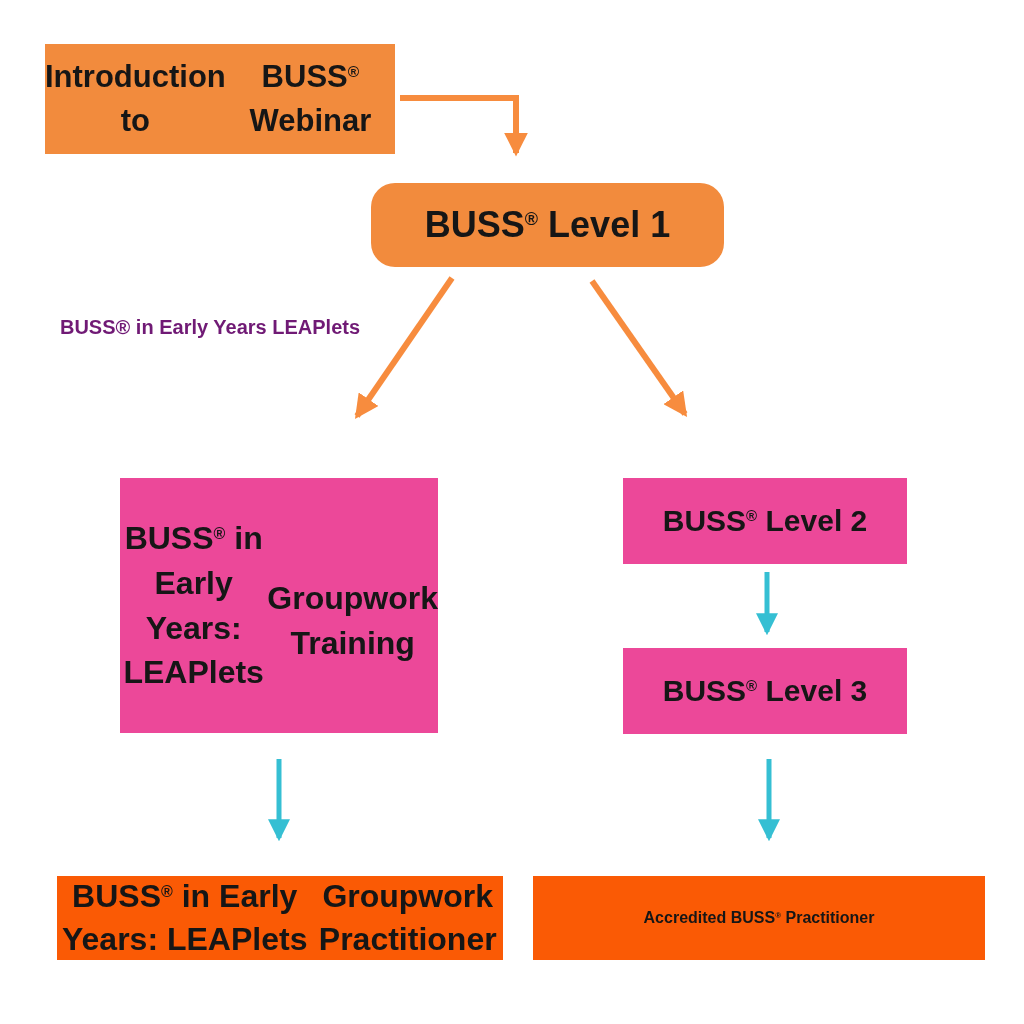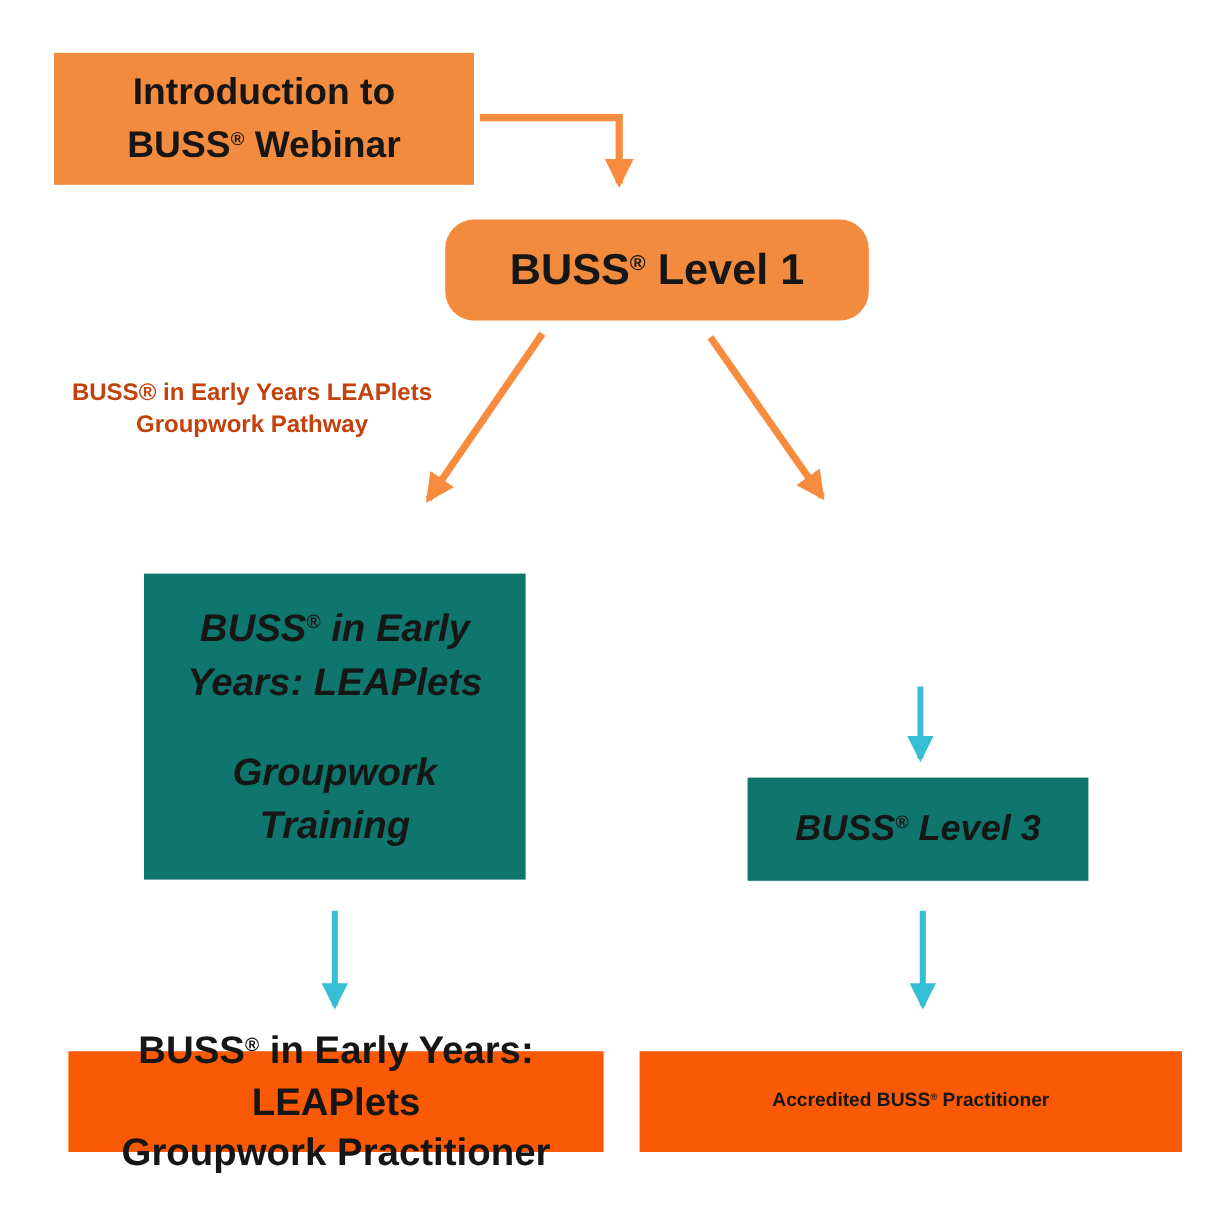--- a/index.html
+++ b/index.html
@@ -9,46 +9,46 @@
     height: 1024px;
     background: #ffffff;
     font-family: "Liberation Sans", "DejaVu Sans", sans-serif;
     font-weight: 700;
     color: #161616;
     overflow: hidden;
   }
   .node {
     position: absolute;
     display: flex;
-    flex-direction: column;
+    flex-direction: row;
     align-items: center;
     justify-content: center;
     text-align: center;
   }
   .orange { background: #f28b3d; }
   .orange-bright { background: #fa5a05; }
-  .teal { background: #0f766e; font-style: italic; }
+  .teal { background: #ec4899; }
 
   .node .reg { font-size: 0.5em; vertical-align: 0.65em; }
 
   .node-intro { left: 45px; top: 44px; width: 350px; height: 110px; font-size: 31px; line-height: 1.42; }
   .node-level1 { left: 371px; top: 183px; width: 353px; height: 84px; font-size: 36px; border-radius: 24px; }
   .node-training { left: 120px; top: 478px; width: 318px; height: 255px; font-size: 32px; line-height: 1.4; }
   .node-training .para2 { margin-top: 30px; }
   .node-level2 { left: 623px; top: 478px; width: 284px; height: 86px; font-size: 30px; }
   .node-level3 { left: 623px; top: 648px; width: 284px; height: 86px; font-size: 30px; align-items: center; }
   .node-gw-practitioner { left: 57px; top: 876px; width: 446px; height: 84px; font-size: 32px; line-height: 1.33; }
   .node-acc-practitioner { left: 533px; top: 876px; width: 452px; height: 84px; font-size: 16px; line-height: 1.33; }
 
   .pathway {
     position: absolute;
     top: 314px;
     width: 340px;
     text-align: center;
-    color: #c2410c;
+    color: #701a75;
     font-size: 20px;
     line-height: 1.35;
   }
   .pathway-left { left: 40px; }
   .pathway-right { left: 680px; }
 
   .arrows { position: absolute; left: 0; top: 0; pointer-events: none; }
 </style>
 </head>
 <body>
@@ -59,35 +59,37 @@
     <div>Introduction to</div>
     <div>BUSS<span class="reg">®</span> Webinar</div>
   </div>
 
   <div class="node orange node-level1">
     <div>BUSS<span class="reg">®</span> Level 1</div>
   </div>
 
   <div class="pathway pathway-left">
     <div>BUSS<span class="reg">®</span> in Early Years LEAPlets</div>
-    <div>Groupwork Pathway</div>
   </div>
 
 
   <div class="node teal node-training">
     <div class="para1">
       <div>BUSS<span class="reg">®</span> in Early</div>
       <div>Years: LEAPlets</div>
     </div>
     <div class="para2">
       <div>Groupwork</div>
       <div>Training</div>
     </div>
   </div>
 
+  <div class="node teal node-level2">
+    <div>BUSS<span class="reg">®</span> Level 2</div>
+  </div>
 
   <div class="node teal node-level3">
     <div>BUSS<span class="reg">®</span> Level 3</div>
   </div>
 
   <div class="node orange-bright node-gw-practitioner">
     <div>BUSS<span class="reg">®</span> in Early Years: LEAPlets</div>
     <div>Groupwork Practitioner</div>
   </div>
 

